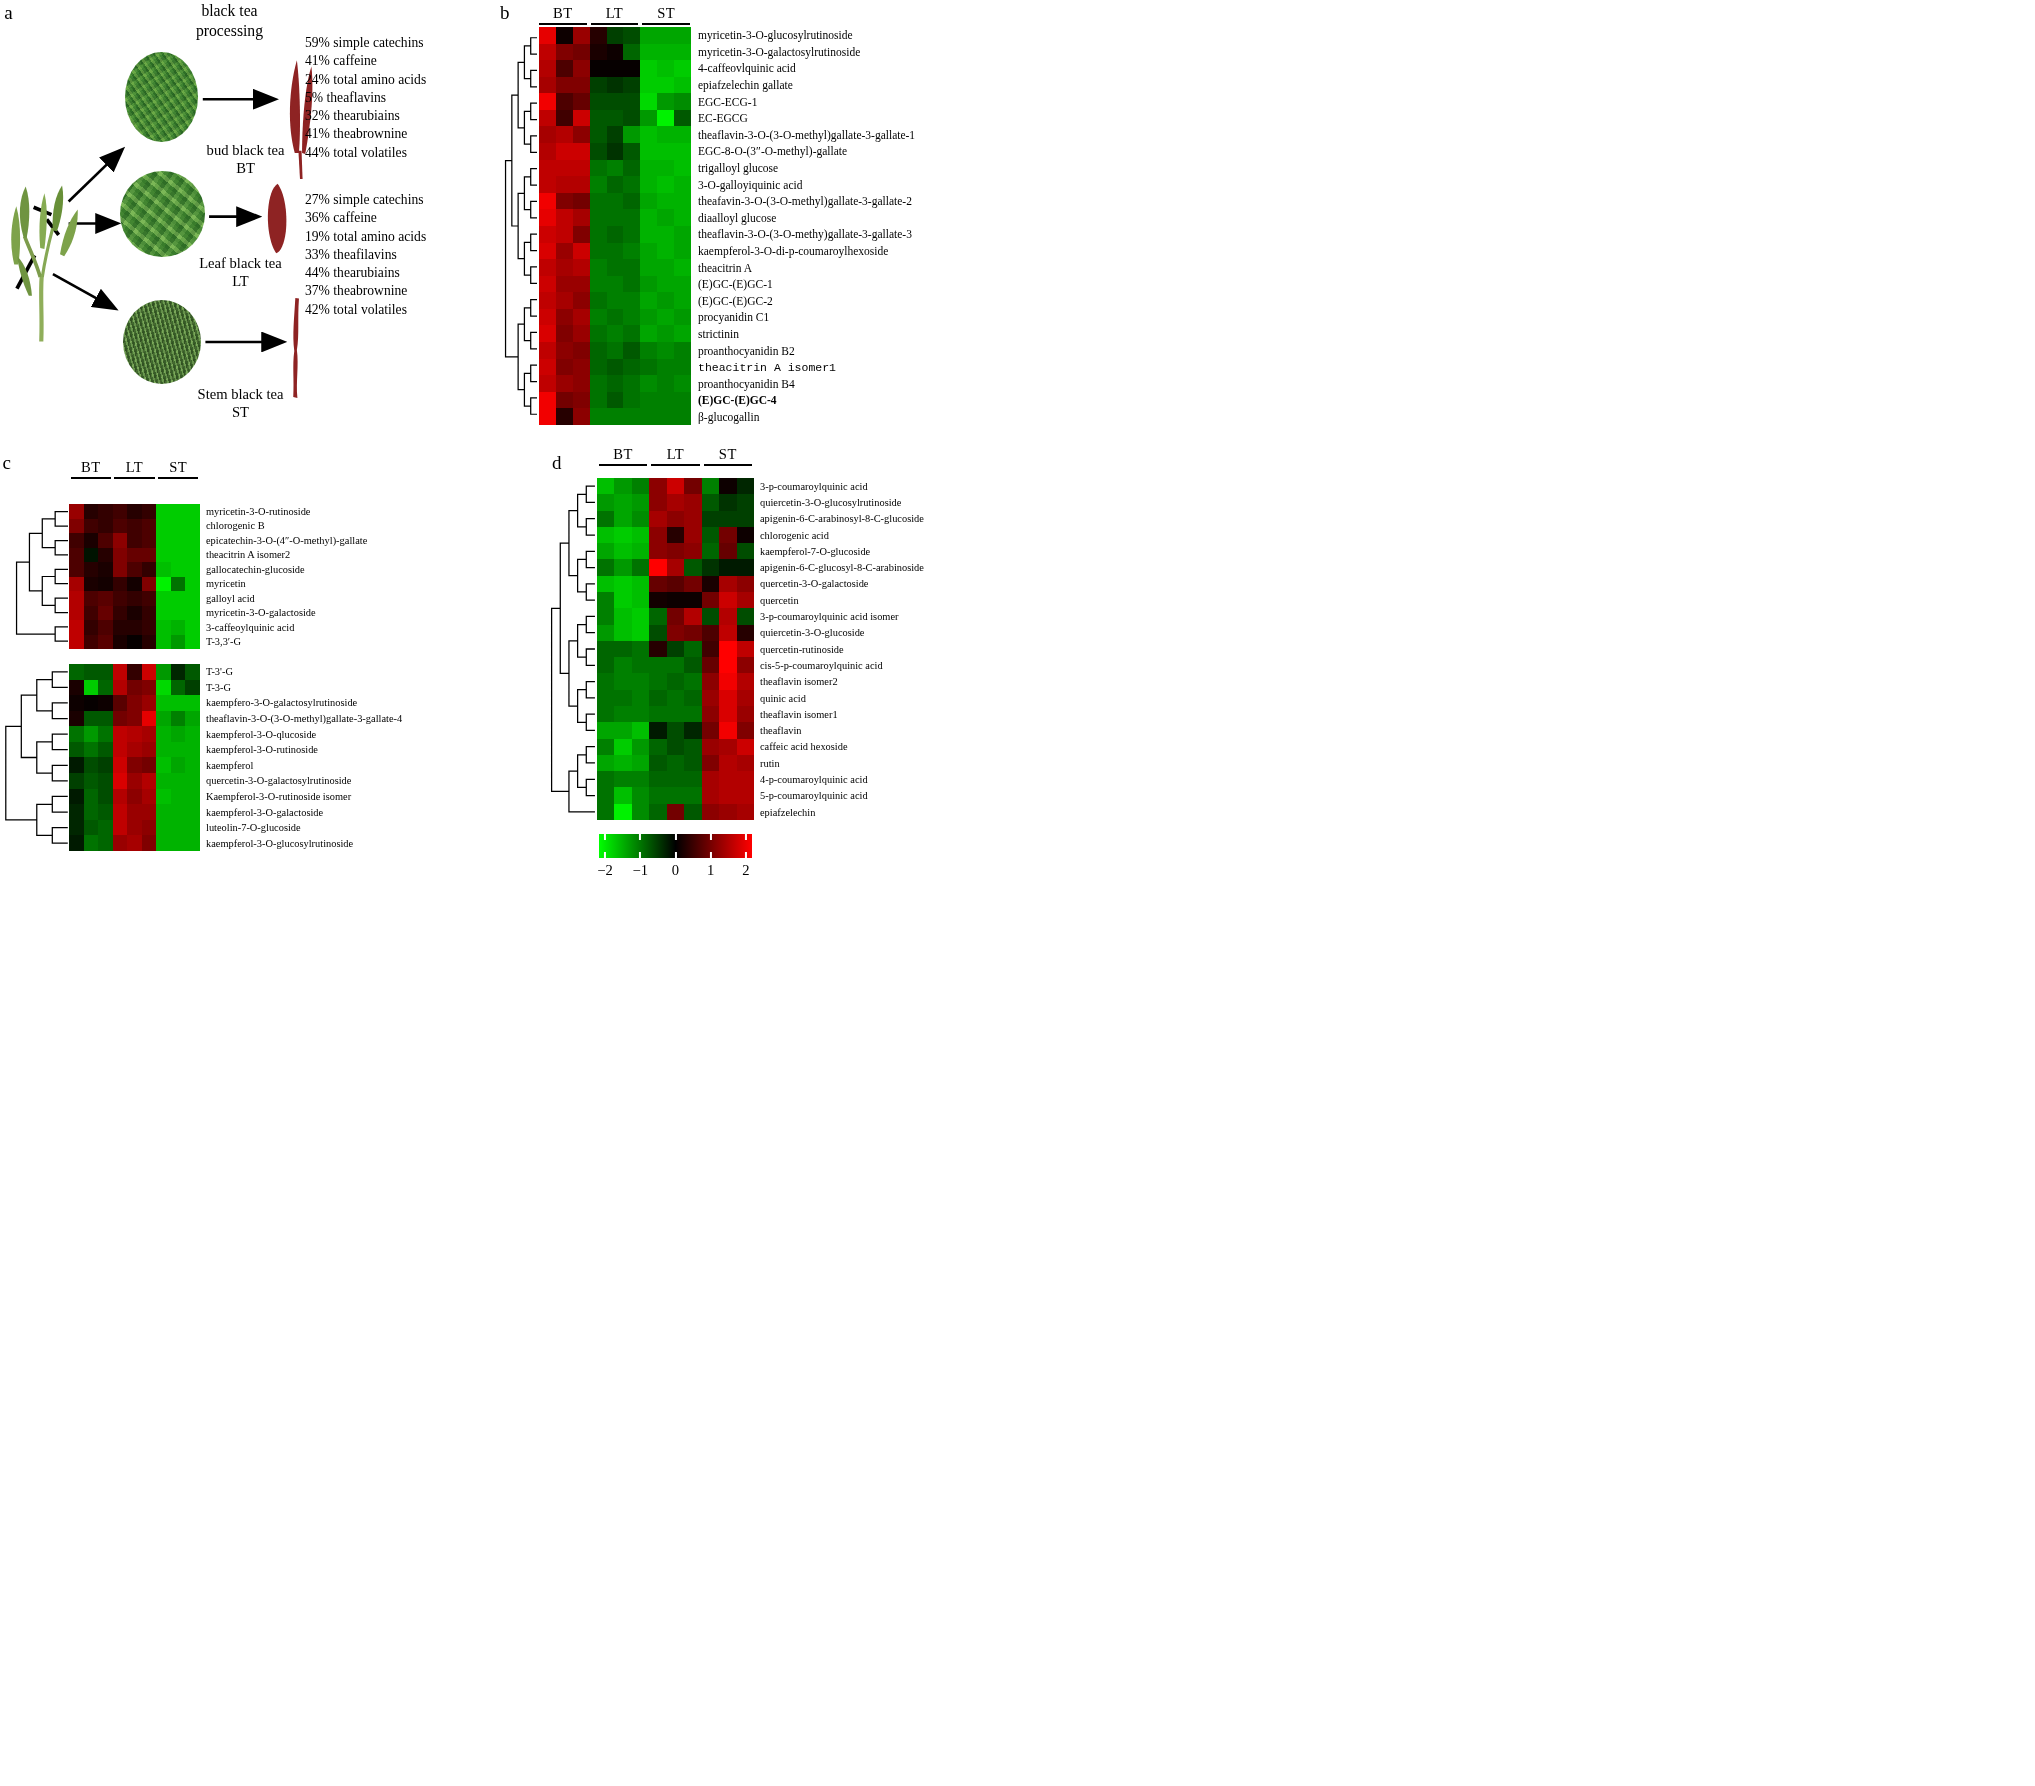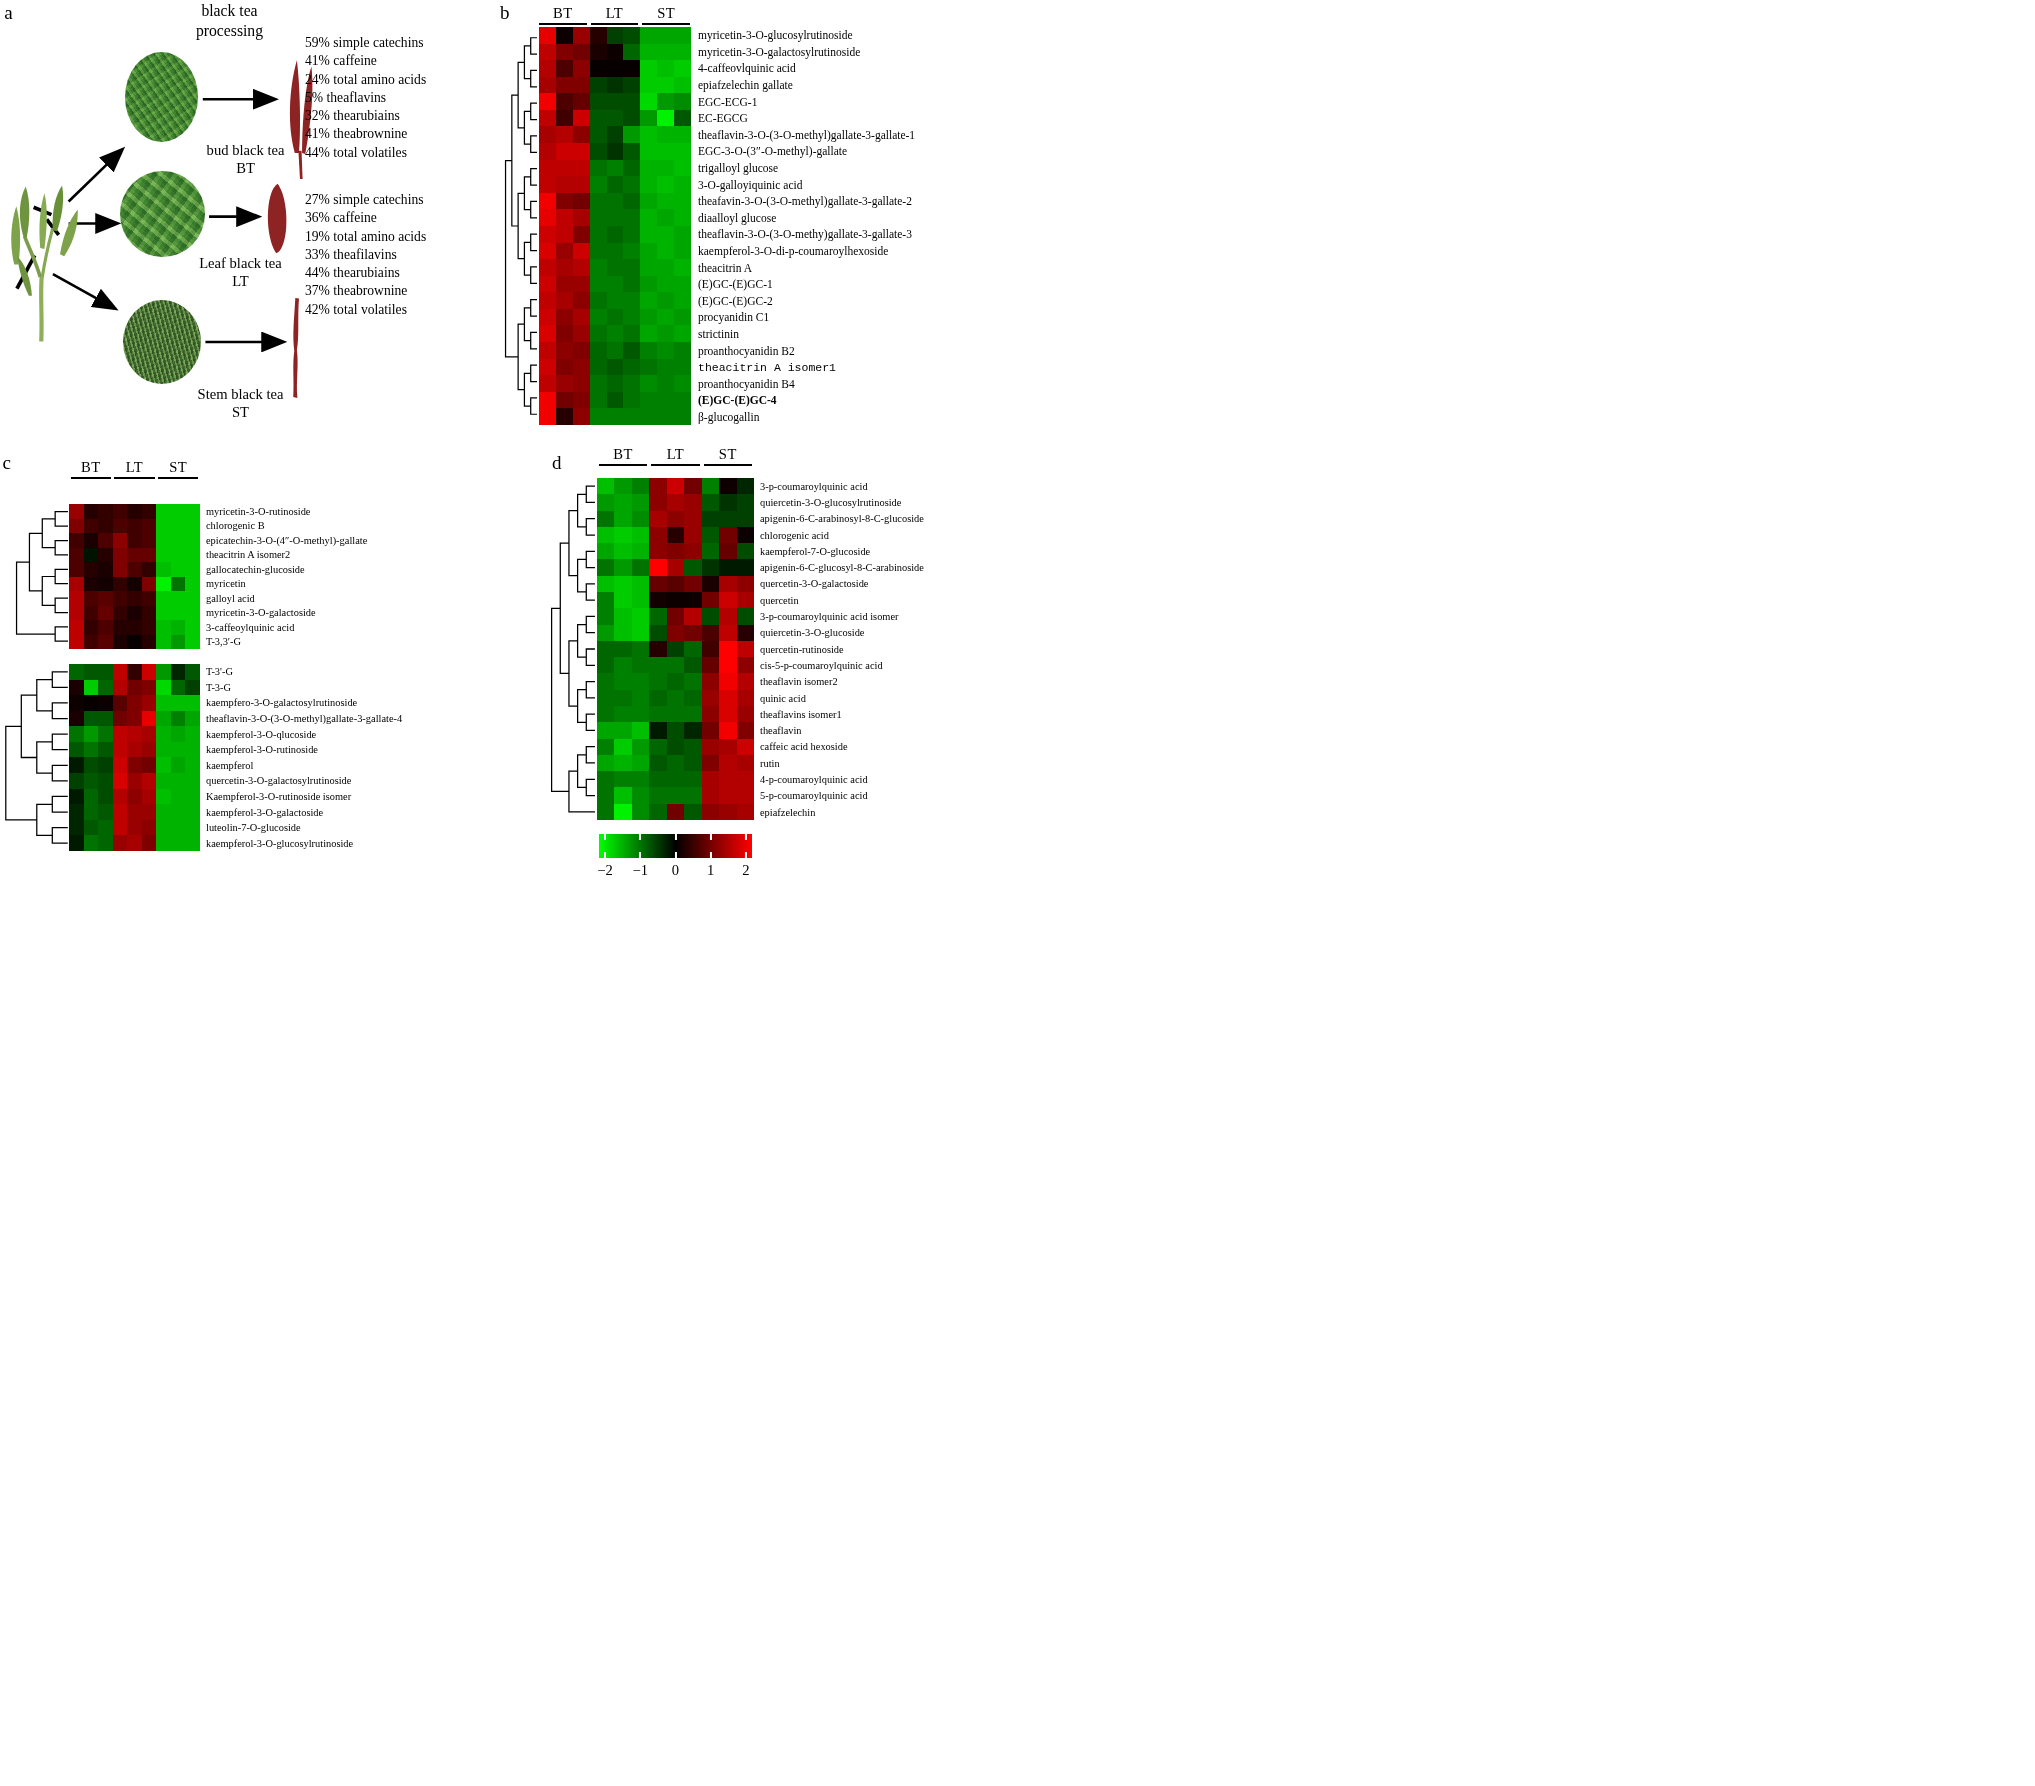--- a/index.html
+++ b/index.html
@@ -360,21 +360,21 @@
       <div class="cell" style="background: rgb(0, 128, 0);"></div>
     </div>
   <div class="hm-labels" style="left:698px;top:27px;font-size:11.5px">
       <div class="hm-label" style="height: 16.6px;">myricetin-3-O-glucosylrutinoside</div>
       <div class="hm-label" style="height: 16.6px;">myricetin-3-O-galactosylrutinoside</div>
       <div class="hm-label" style="height: 16.6px;">4-caffeovlquinic acid</div>
       <div class="hm-label" style="height: 16.6px;">epiafzelechin gallate</div>
       <div class="hm-label" style="height: 16.6px;">EGC-ECG-1</div>
       <div class="hm-label" style="height: 16.6px;">EC-EGCG</div>
       <div class="hm-label" style="height: 16.6px;">theaflavin-3-O-(3-O-methyl)gallate-3-gallate-1</div>
-      <div class="hm-label" style="height: 16.6px;">EGC-3-O-(3″-O-methyl)-gallate</div>
+      <div class="hm-label" style="height: 16.6px;">EGC-8-O-(3″-O-methyl)-gallate</div>
       <div class="hm-label" style="height: 16.6px;">trigalloyl glucose</div>
       <div class="hm-label" style="height: 16.6px;">3-O-galloyiquinic acid</div>
       <div class="hm-label" style="height: 16.6px;">theafavin-3-O-(3-O-methyl)gallate-3-gallate-2</div>
       <div class="hm-label" style="height: 16.6px;">diaalloyl glucose</div>
       <div class="hm-label" style="height: 16.6px;">theaflavin-3-O-(3-O-methy)gallate-3-gallate-3</div>
       <div class="hm-label" style="height: 16.6px;">kaempferol-3-O-di-p-coumaroylhexoside</div>
       <div class="hm-label" style="height: 16.6px;">theacitrin A</div>
       <div class="hm-label" style="height: 16.6px;">(E)GC-(E)GC-1</div>
       <div class="hm-label" style="height: 16.6px;">(E)GC-(E)GC-2</div>
       <div class="hm-label" style="height: 16.6px;">procyanidin C1</div>
@@ -854,21 +854,21 @@
       <div class="hm-label" style="height: 16.3px;">kaempferol-7-O-glucoside</div>
       <div class="hm-label" style="height: 16.3px;">apigenin-6-C-glucosyl-8-C-arabinoside</div>
       <div class="hm-label" style="height: 16.3px;">quercetin-3-O-galactoside</div>
       <div class="hm-label" style="height: 16.3px;">quercetin</div>
       <div class="hm-label" style="height: 16.3px;">3-p-coumaroylquinic acid isomer</div>
       <div class="hm-label" style="height: 16.3px;">quiercetin-3-O-glucoside</div>
       <div class="hm-label" style="height: 16.3px;">quercetin-rutinoside</div>
       <div class="hm-label" style="height: 16.3px;">cis-5-p-coumaroylquinic acid</div>
       <div class="hm-label" style="height: 16.3px;">theaflavin isomer2</div>
       <div class="hm-label" style="height: 16.3px;">quinic acid</div>
-      <div class="hm-label" style="height: 16.3px;">theaflavins isomer1</div>
+      <div class="hm-label" style="height: 16.3px;">theaflavin isomer1</div>
       <div class="hm-label" style="height: 16.3px;">theaflavin</div>
       <div class="hm-label" style="height: 16.3px;">caffeic acid hexoside</div>
       <div class="hm-label" style="height: 16.3px;">rutin</div>
       <div class="hm-label" style="height: 16.3px;">4-p-coumaroylquinic acid</div>
       <div class="hm-label" style="height: 16.3px;">5-p-coumaroylquinic acid</div>
       <div class="hm-label" style="height: 16.3px;">epiafzelechin</div>
     </div>
 
   <div class="colorbar" style="left:599px;top:834px;width:153px;height:24px">
       <div class="cb-tick" style="left: 4%; top: 0px;"></div>

